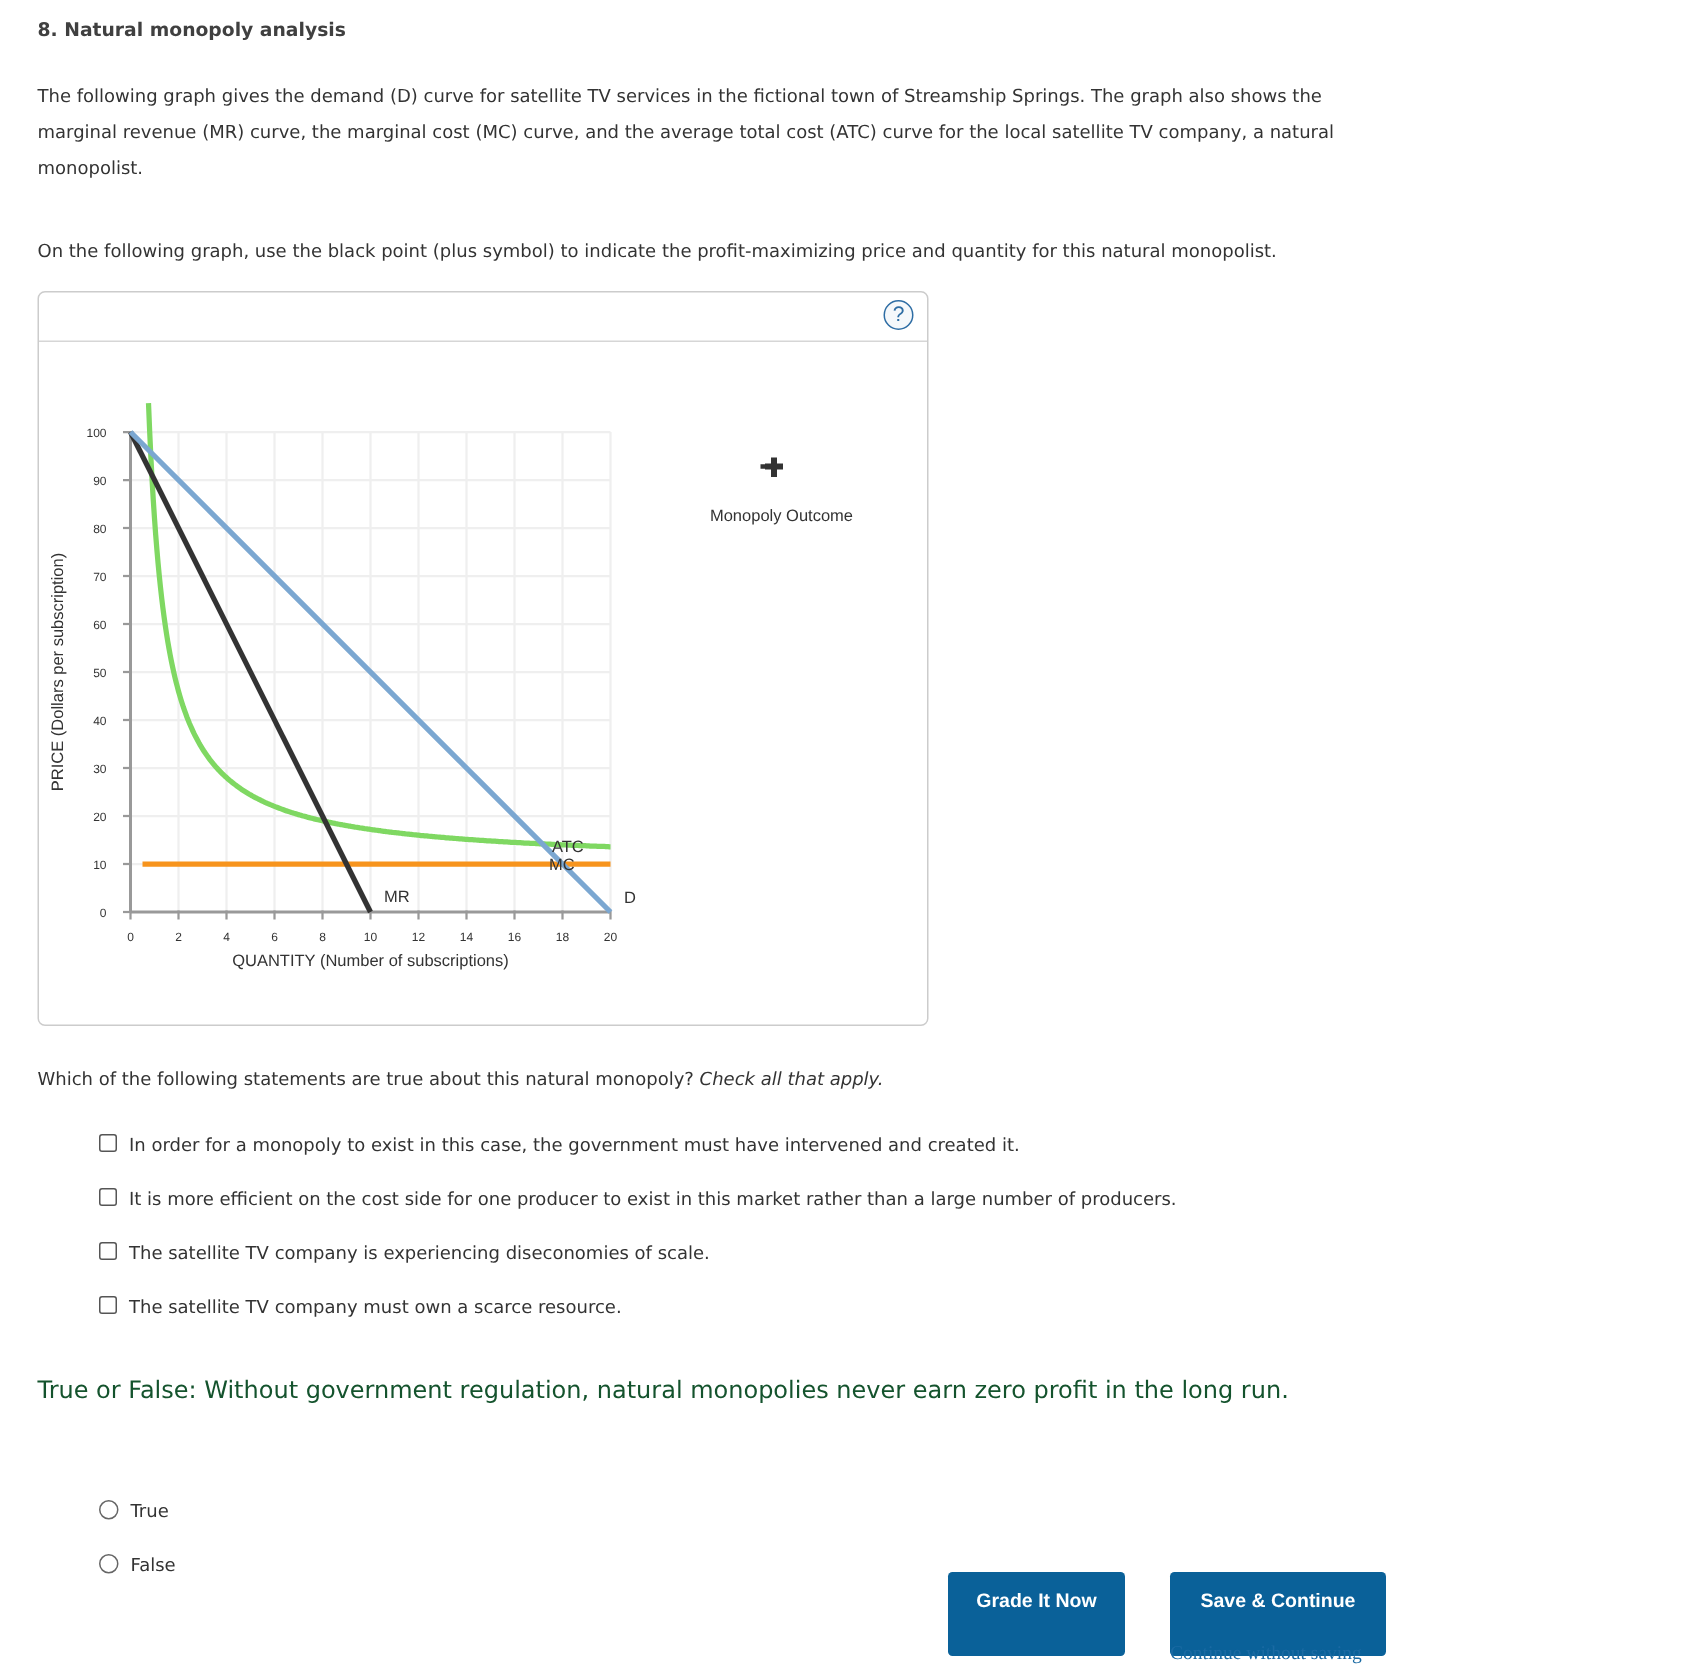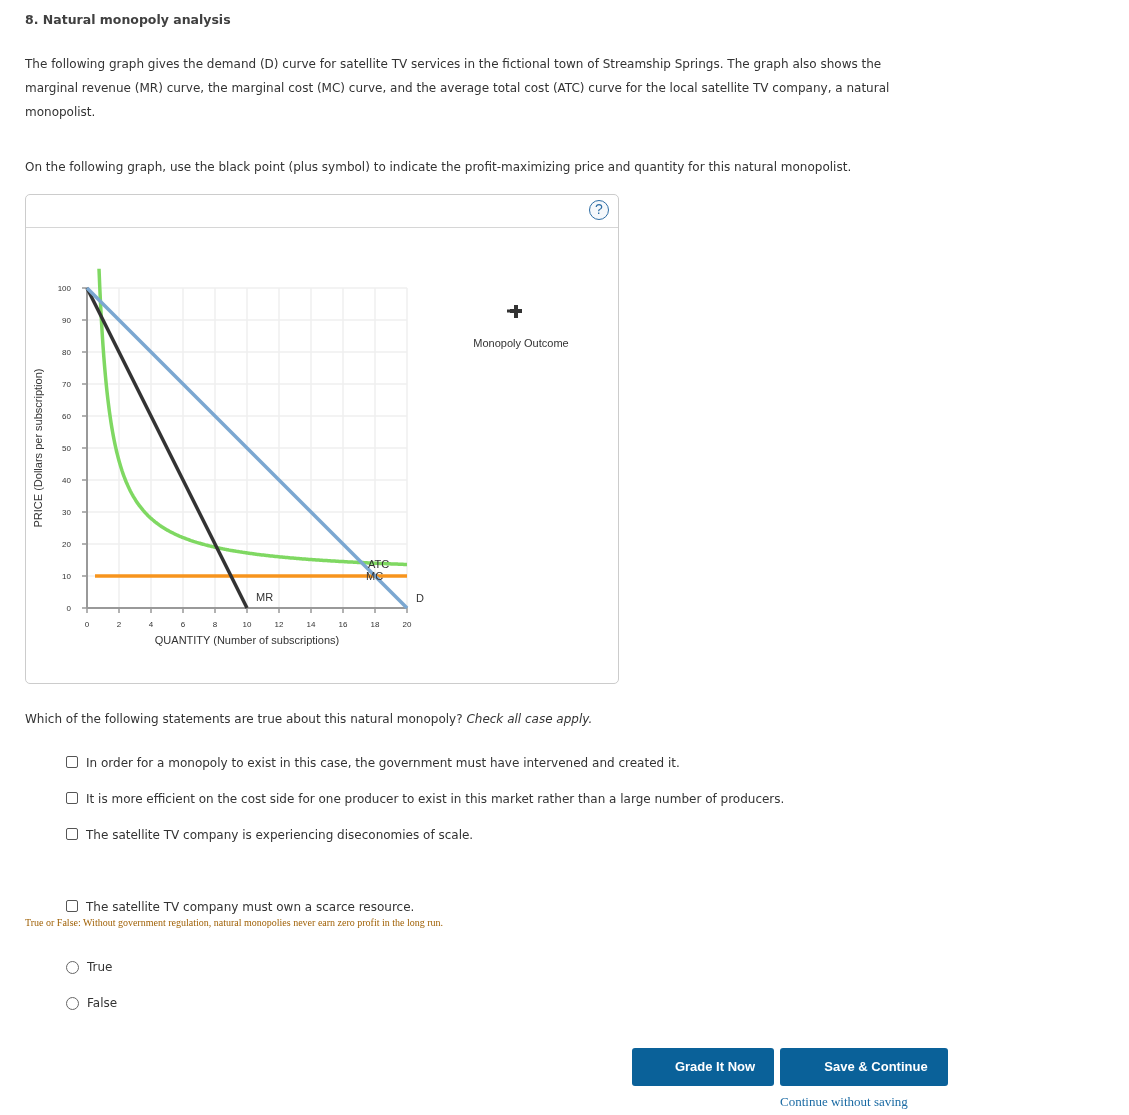--- a/index.html
+++ b/index.html
@@ -9,24 +9,24 @@
   .instr { position: absolute; left: 25px; top: 160px; font-size: 12px; color: #333; }
   .graph-box { position: absolute; left: 25px; top: 194px; width: 594px; height: 490px; border: 1px solid #cccccc; border-radius: 5px; box-sizing: border-box; }
   .graph-header { position: absolute; left: 0; top: 0; right: 0; height: 32px; border-bottom: 1px solid #d6d6d6; }
   .help-icon { position: absolute; right: 9px; top: 5px; width: 20px; height: 20px; border: 1.5px solid #2e6da4; border-radius: 50%; box-sizing: border-box; color: #2e6da4; font-family: "Liberation Sans", sans-serif; font-size: 14px; line-height: 17px; text-align: center; cursor: pointer; background: #f5f8fb; }
   .graph-svg { position: absolute; left: 0; top: 0; }
   .svg-text { font-family: "Liberation Sans", sans-serif; }
   .question2 { position: absolute; left: 25px; top: 712px; font-size: 12px; color: #333; }
   .question2 i { font-style: italic; }
   .check-item { position: absolute; left: 66px; font-size: 12px; color: #333; display: flex; cursor: pointer; }
   .checkbox { width: 12px; height: 12px; border: 1px solid #555; border-radius: 2px; margin-right: 8px; box-sizing: border-box; background: #fff; }
-  .question3 { position: absolute; left: 25px; top: 917px; font-size: 10px; color: #a16207; font-family: Liberation Serif, serif; }
-  .radio-item { position: absolute; left: 66px; font-size: 12px; color: #333; display: flex; align-items: flex-end; cursor: pointer; }
+  .question3 { position: absolute; left: 25px; top: 917px; font-size: 16px; color: #14532d; }
+  .radio-item { position: absolute; left: 66px; font-size: 12px; color: #333; display: flex; align-items: flex-start; cursor: pointer; margin-top: 40px; }
   .radio { width: 13px; height: 13px; border: 1px solid #666; border-radius: 50%; margin-right: 8px; box-sizing: border-box; background: #fff; }
-  .btn { position: absolute; top: 1048px; height: 38px; background: #0a6199; color: #fff; border-radius: 3px; font-family: "Liberation Sans", sans-serif; font-weight: bold; font-size: 13px; line-height: 38px; text-align: center; cursor: pointer; padding-left: 24px; }
+  .btn { position: absolute; top: 1048px; height: 56px; background: #0a6199; color: #fff; border-radius: 3px; font-family: "Liberation Sans", sans-serif; font-weight: bold; font-size: 13px; line-height: 38px; text-align: center; cursor: pointer; }
   .btn-grade { left: 632px; width: 118px; }
   .btn-save { left: 780px; width: 144px; }
   .link-continue { position: absolute; left: 780px; top: 1094px; font-family: Liberation Serif, serif; font-size: 13px; color: #1a6aa3; cursor: pointer; }
 </style>
 </head>
 <body>
 
 <div class="q-title">8. Natural monopoly analysis</div>
 <div class="intro">The following graph gives the demand (D) curve for satellite TV services in the fictional town of Streamship Springs. The graph also shows the marginal revenue (MR) curve, the marginal cost (MC) curve, and the average total cost (ATC) curve for the local satellite TV company, a natural monopolist.</div>
 <div class="instr">On the following graph, use the black point (plus symbol) to indicate the profit-maximizing price and quantity for this natural monopolist.</div>
@@ -130,36 +130,36 @@
         <rect x="-2" y="-6" width="4" height="13" fill="#333"></rect>
         <rect x="-6" y="-2" width="12" height="4" fill="#333"></rect>
       </g>
     </g>
     <text class="svg-text" x="495" y="152" font-size="11" fill="#333" text-anchor="middle">Monopoly Outcome</text>
   </svg>
 </div>
 
 <div class="question2">
   <span>Which of the following statements are true about this natural monopoly?</span>
-  <i>Check all case apply.</i>
+  <i>Check all that apply.</i>
 </div>
 
 <div class="check-item" style="top:756px">
   <span class="checkbox"></span>
   <span>In order for a monopoly to exist in this case, the government must have intervened and created it.</span>
 </div>
 <div class="check-item" style="top:792px">
   <span class="checkbox"></span>
   <span>It is more efficient on the cost side for one producer to exist in this market rather than a large number of producers.</span>
 </div>
 <div class="check-item" style="top:828px">
   <span class="checkbox"></span>
   <span>The satellite TV company is experiencing diseconomies of scale.</span>
 </div>
-<div class="check-item" style="top:900px">
+<div class="check-item" style="top:864px">
   <span class="checkbox"></span>
   <span>The satellite TV company must own a scarce resource.</span>
 </div>
 
 <div class="question3">True or False: Without government regulation, natural monopolies never earn zero profit in the long run.</div>
 
 <div class="radio-item" style="top:960px">
   <span class="radio"></span>
   <span>True</span>
 </div>

